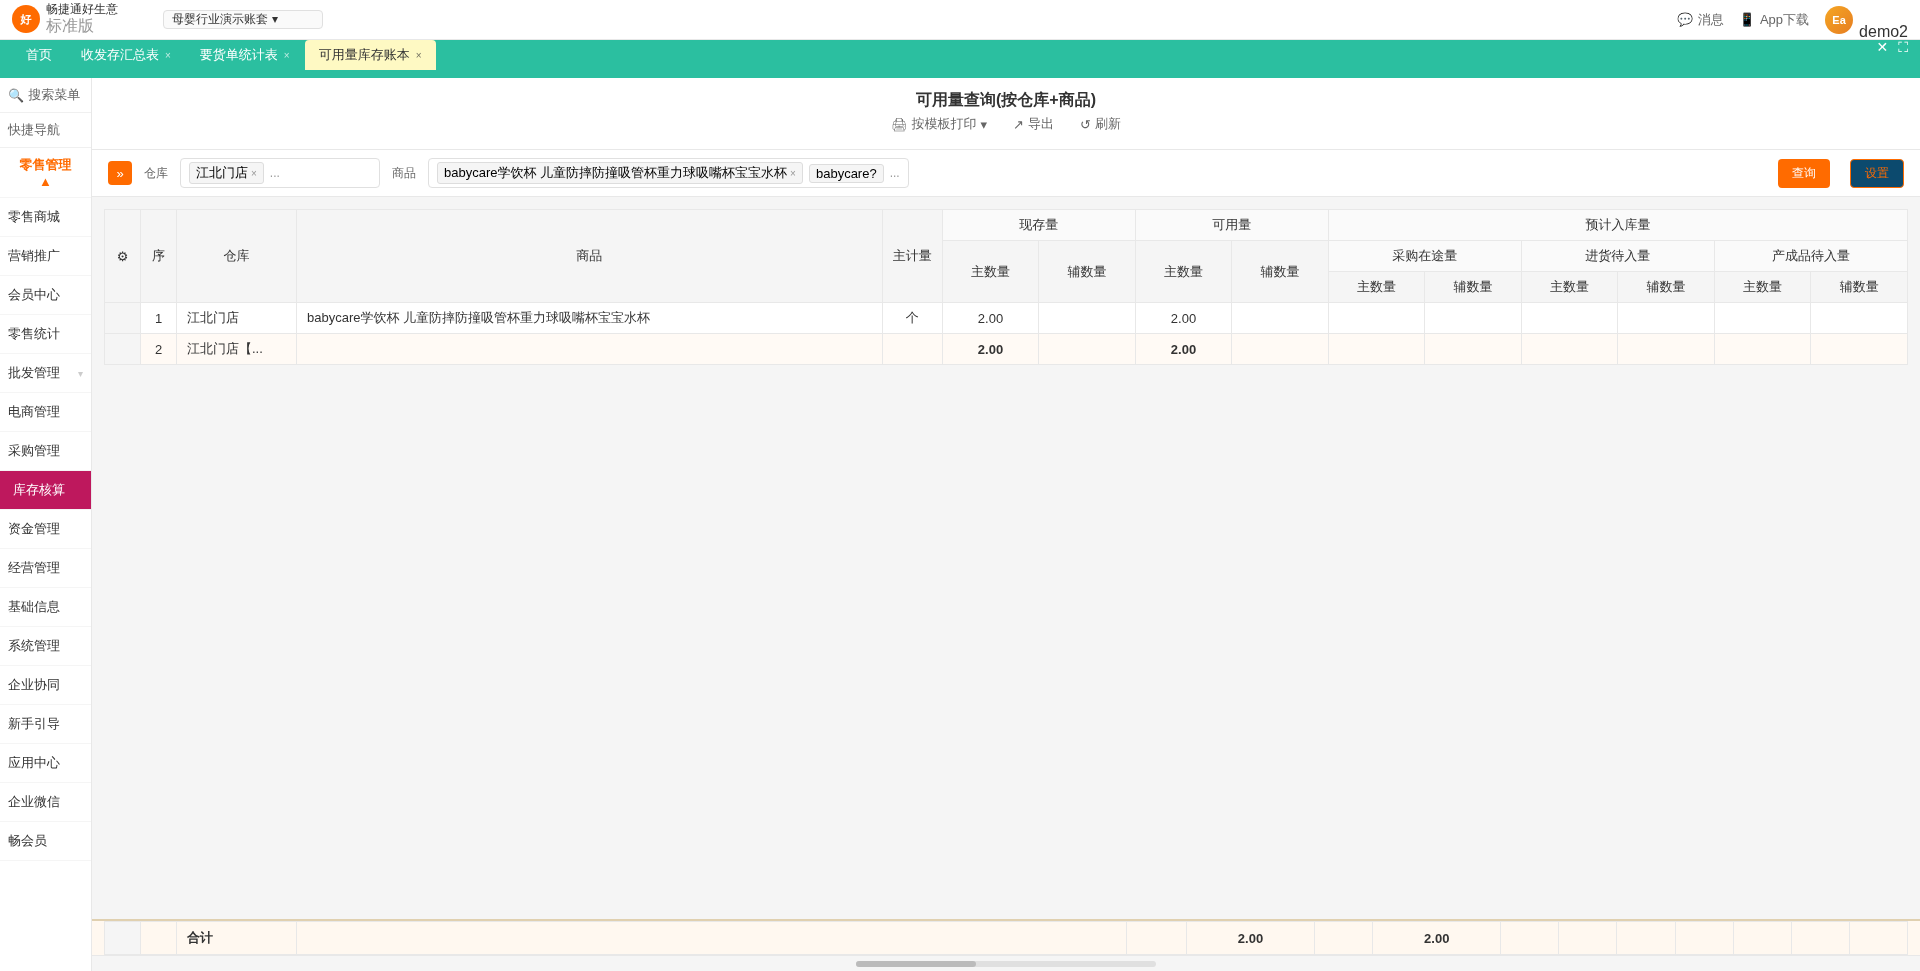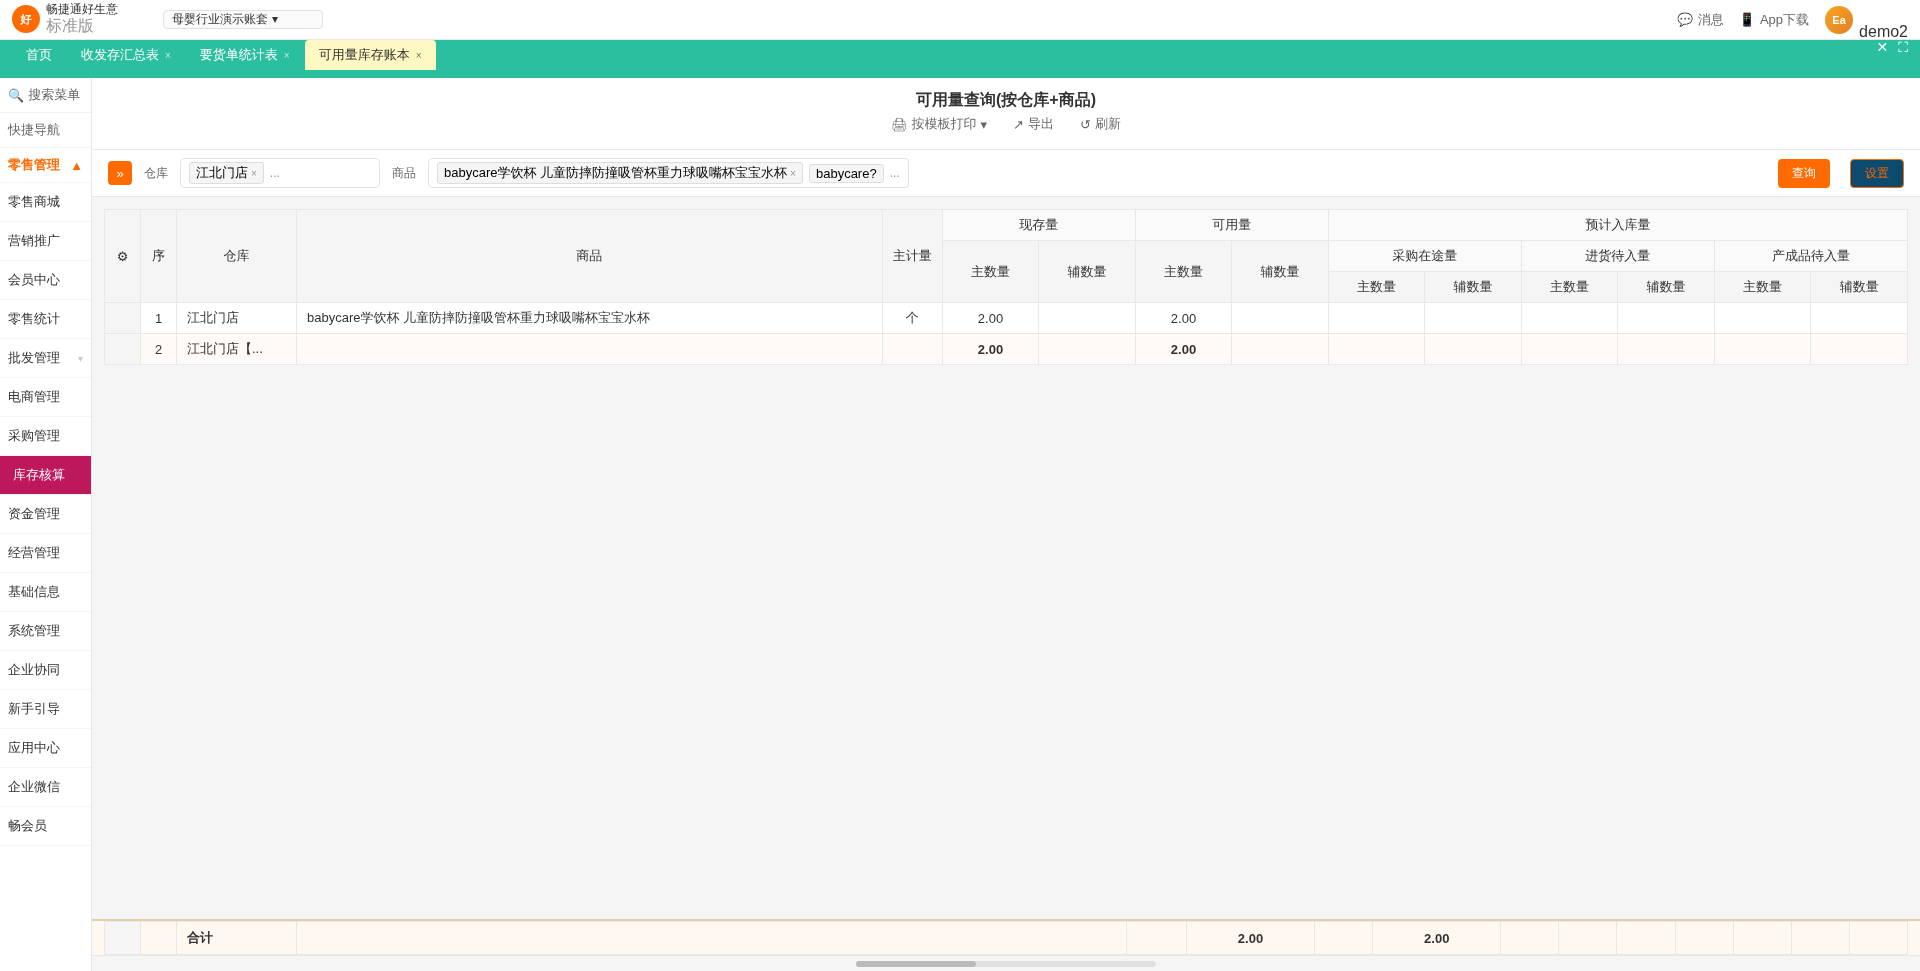--- a/index.html
+++ b/index.html
@@ -142,21 +142,21 @@
       color: #fff;
       padding-left: 13px;
     }
     .sidebar-item .arrow { font-size: 10px; color: #ccc; }
     .sidebar-section {
       padding: 8px;
       font-size: 12px;
       color: #ff6b00;
       font-weight: bold;
       border-bottom: 1px solid #f5f5f5;
-      display: flex; align-items: center; justify-content: space-between;
+      display: flex; align-items: center; justify-content: space-between; flex-direction: column;
     }
 
     
     .content-area {
       flex: 1;
       display: flex;
       flex-direction: column;
       overflow: hidden;
       background: #f5f5f5;
     }

